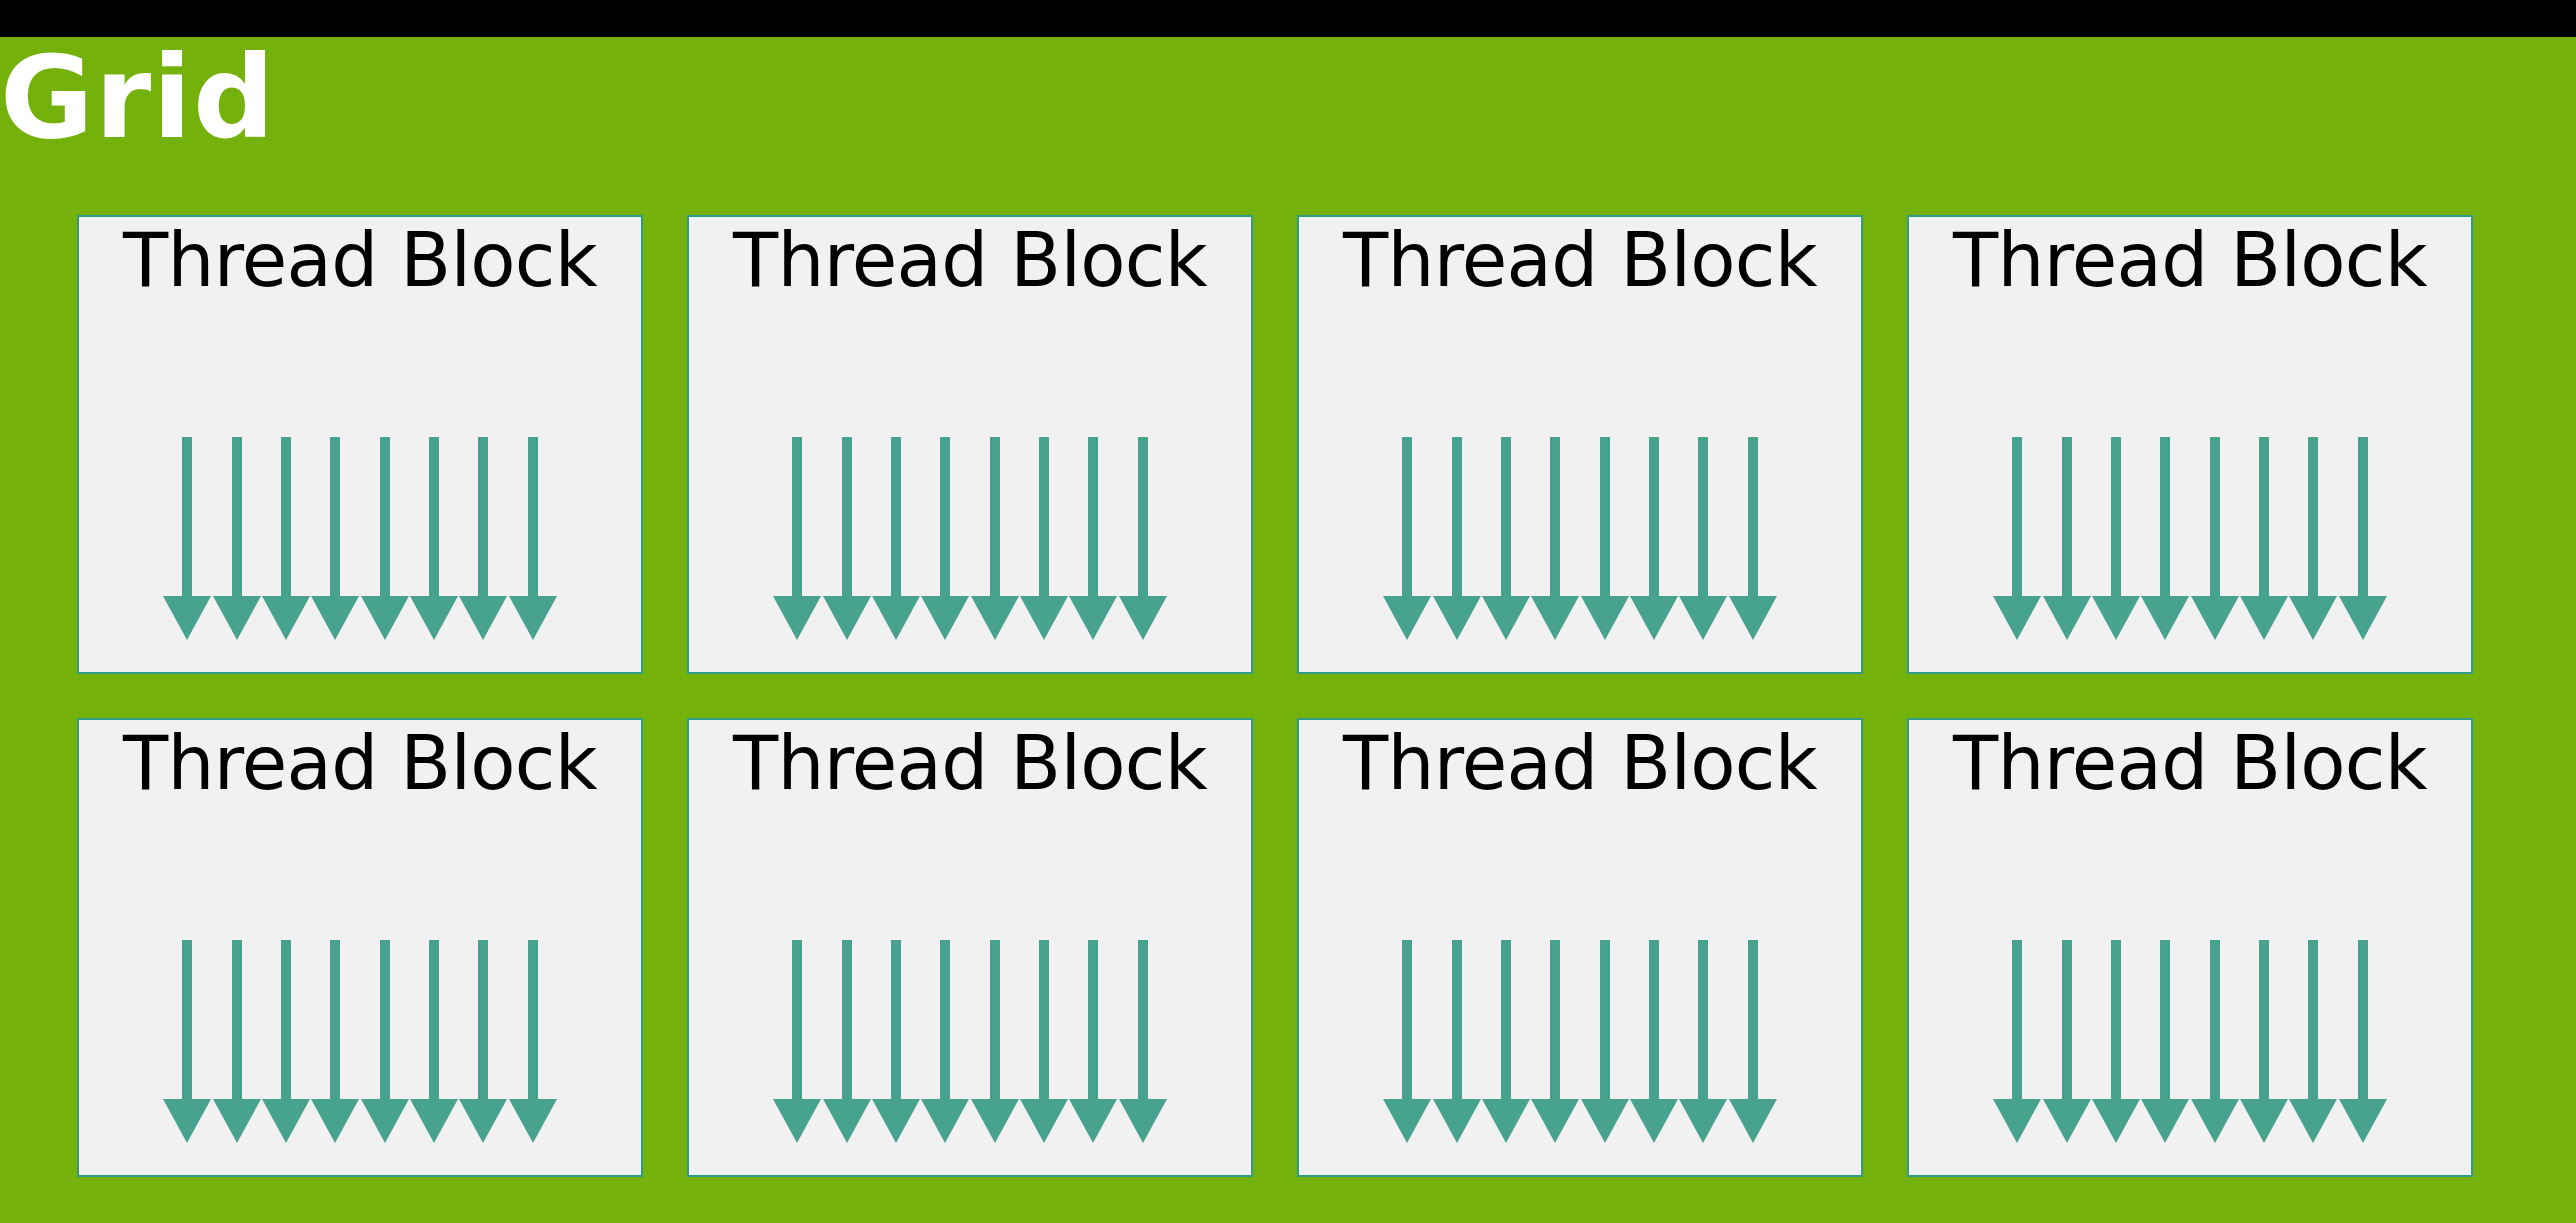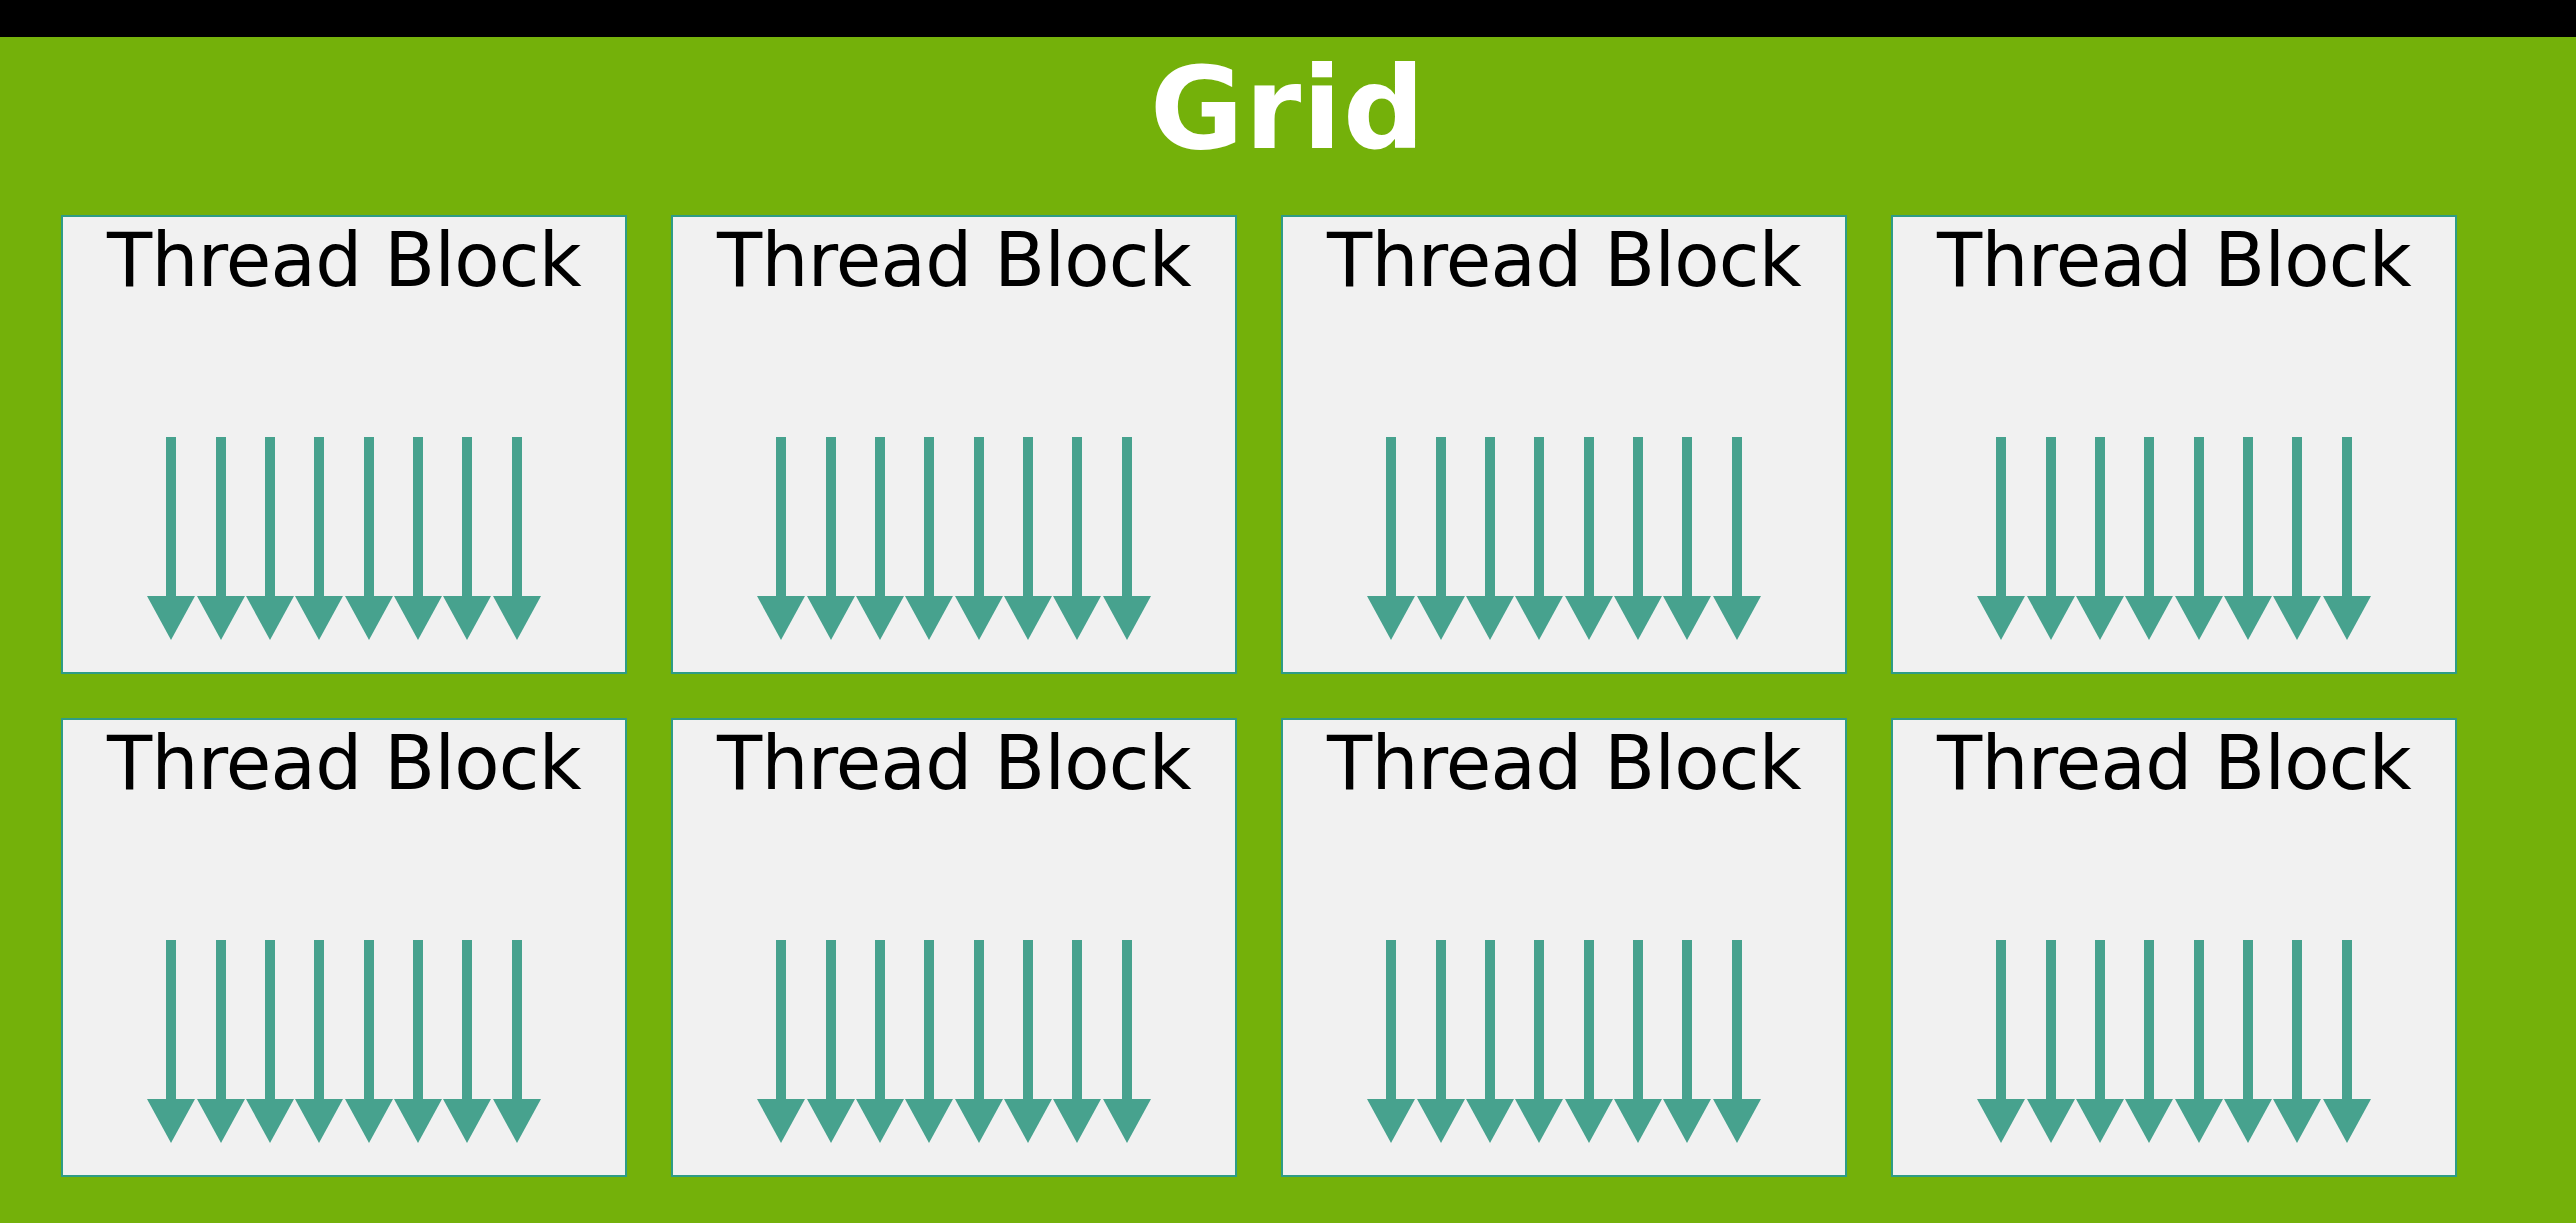--- a/index.html
+++ b/index.html
@@ -22,32 +22,31 @@
     height: 37px;
     background: var(--top-bar, #000);
   }
   .grid-panel {
     position: absolute;
     top: 37px; left: 0; right: 0; bottom: 0;
     background: var(--canvas-green, #74B10A);
   }
   .grid-title {
     margin: 0;
-    padding-top: 15px;
-    text-align: center;
+    padding-top: 4px;
     font-size: 114px;
     line-height: 1;
     font-weight: bold;
     color: var(--title-text, #fff);
     letter-spacing: 1.4px;
   }
   .blocks {
     position: absolute;
     top: 178px;
-    left: 61px;
+    left: 77px;
     display: grid;
     grid-template-columns: repeat(4, 566px);
     grid-auto-rows: 459px;
     column-gap: 52px;
     row-gap: 46px;
     gap: 44px;
   }
   .thread-block {
     position: relative;
     box-sizing: border-box;

